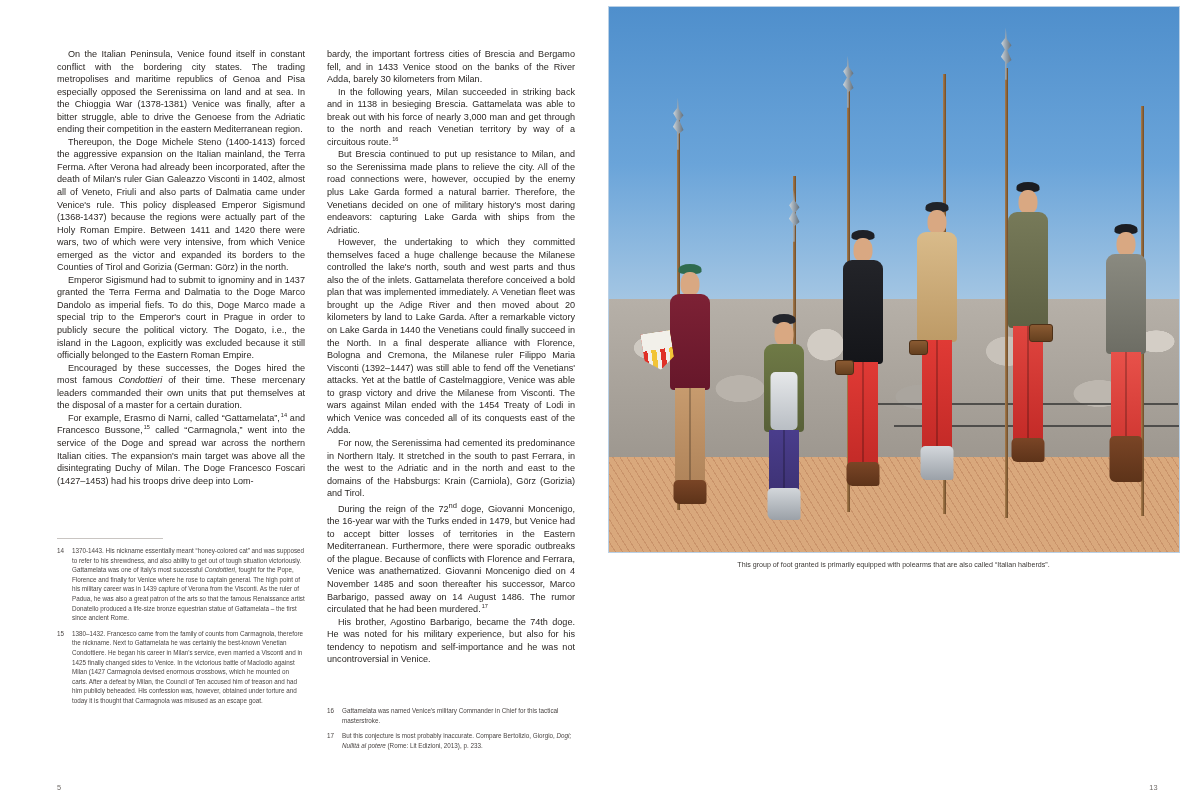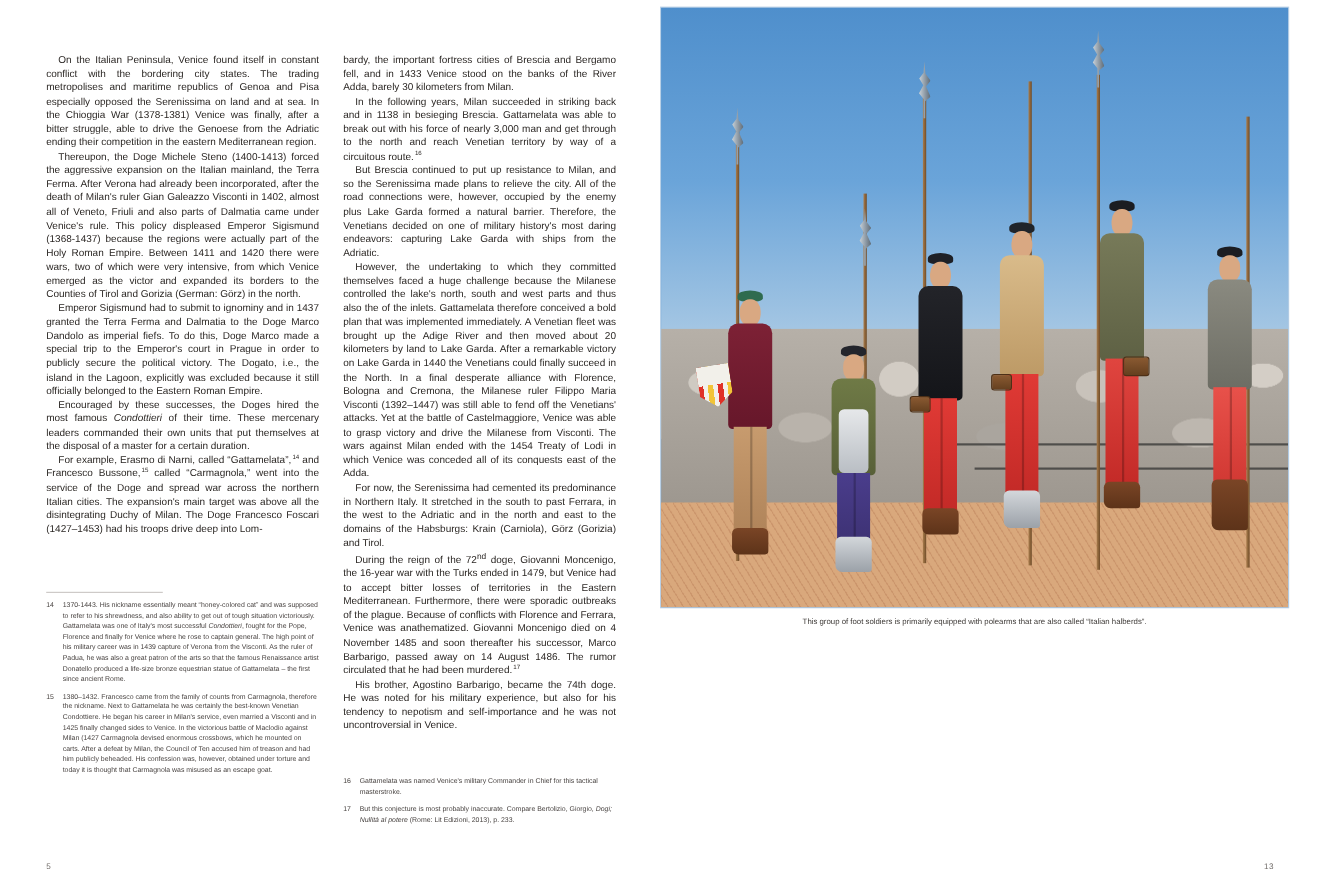--- a/index.html
+++ b/index.html
@@ -14,20 +14,21 @@
     color: #231f20;
     overflow: hidden;
     position: relative;
   }
 
   
   .spread {
     position: absolute;
     inset: 0;
     display: flex;
+    margin-left: 15px;
   }
   .page {
     position: relative;
     height: 810px;
     box-sizing: border-box;
   }
   .page-left  { width: 600px; }
   .page-right { width: 600px; }
 
   
@@ -349,20 +350,20 @@
           <div class="hat" style="top:118px;background:#1b1d22;"></div>
           <div class="head" style="top:126px;"></div>
           <div class="torso" style="top:148px;height:100px;background:linear-gradient(#8a8a80,#6d6d64);"></div>
           <div class="legs" style="top:246px;height:96px;background:linear-gradient(#e8514a,#cf3631);"></div>
           <div class="boots" style="top:330px;height:46px;"></div>
         </div>
 
       </div>
 
       <div class="caption">
-        <div>This group of foot soldiers is primarily equipped with polearms that are also called “Italian halberds”.</div>
+        <div>This group of foot granted is primarily equipped with polearms that are also called “Italian halberds”.</div>
       </div>
     </div>
 
     <div class="folio folio-right">13</div>
   </div>
 
 </div>
 
 </body></html>

